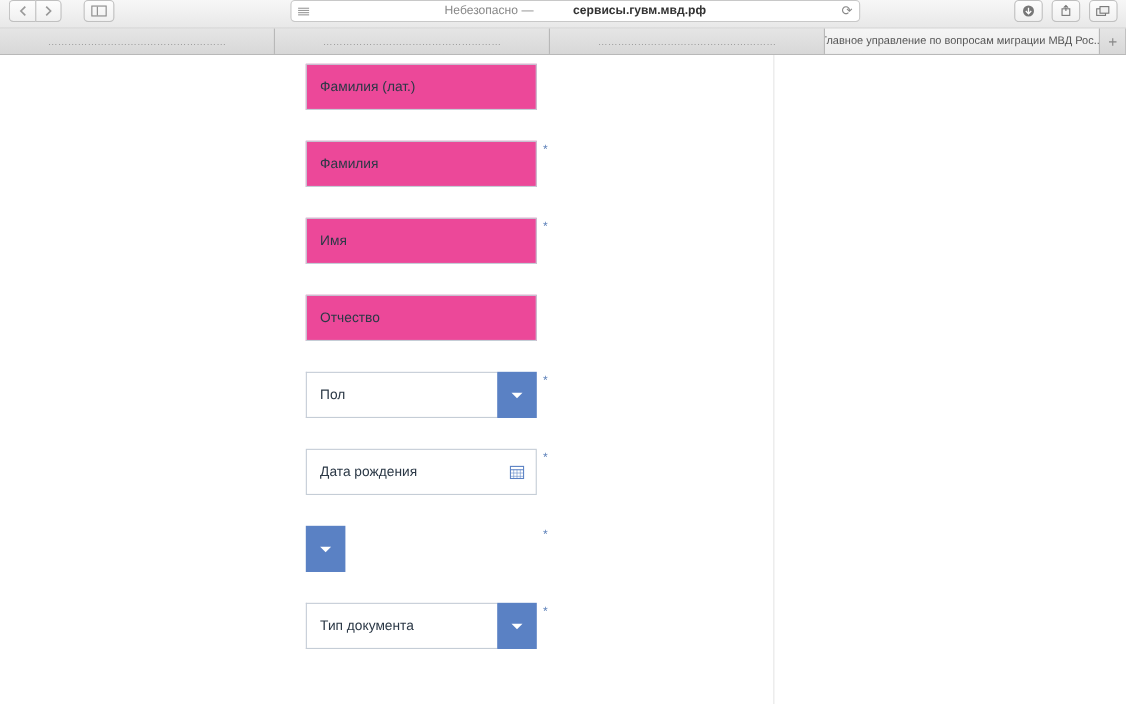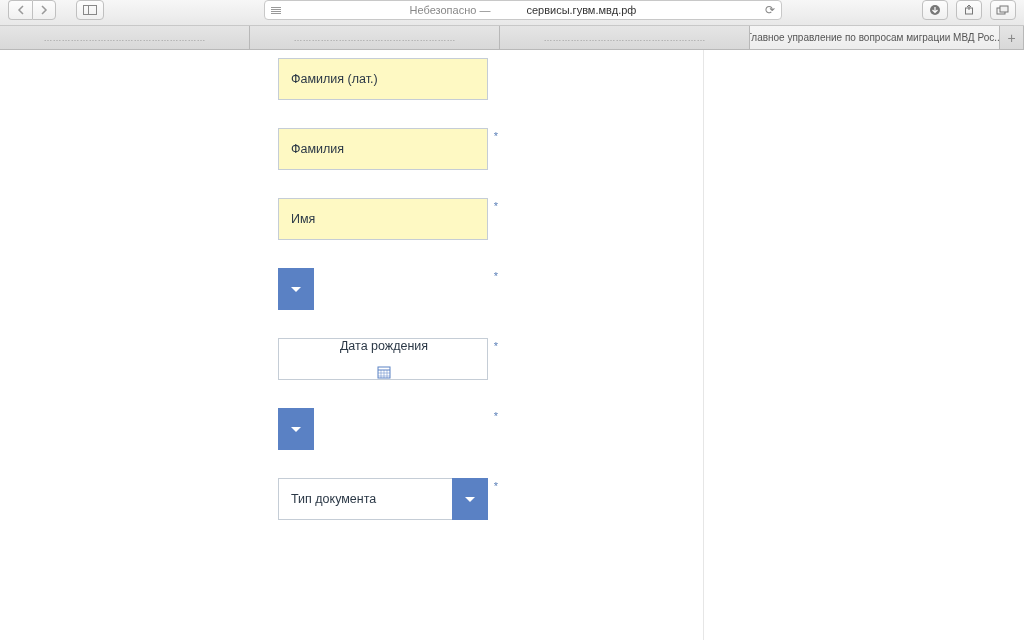--- a/index.html
+++ b/index.html
@@ -62,21 +62,21 @@
       border-radius: 4px;
       display: flex;
       align-items: center;
       justify-content: center;
       font-size: 11px;
       color: #555;
       position: relative;
       margin: 0 120px 0 140px;
     }
     .url-prefix { color: #888; margin-right: 4px; }
-    .url-main { font-weight: 400; color: #333; margin-left: 32px; }
+    .url-main { font-weight: 700; color: #333; margin-left: 32px; }
     .reader-icon {
       position: absolute;
       left: 6px;
       display: flex;
       flex-direction: column;
       gap: 1px;
     }
     .reader-icon span { width: 10px; height: 1px; background: #999; }
     .refresh-icon {
       position: absolute;
@@ -152,21 +152,21 @@
       position: absolute;
       right: -10px;
       top: 2px;
       color: #5a7fb8;
       font-size: 11px;
     }
     .text-input {
       width: 210px;
       height: 42px;
       border: 1px solid #c5cdd6;
-      background: #fef9c3;
+      background: #ec4899;
       padding: 0 12px;
       font-size: 12.5px;
       color: #2b3846;
       outline: none;
       font-family: Arial, sans-serif;
     }
     .text-input::placeholder { color: #2b3846; }
     .select-row {
       width: 210px;
       height: 42px;
@@ -200,21 +200,20 @@
       width: 210px;
       height: 42px;
       border: 1px solid #c5cdd6;
       display: flex;
       align-items: center;
       padding: 0 10px 0 12px;
       justify-content: space-between;
       font-size: 12.5px;
       color: #2b3846;
       font-family: Arial, sans-serif;
-      flex-direction: column;
     }
     .calendar-icon {
       width: 14px;
       height: 14px;
       position: relative;
     }
     .calendar-icon svg { display: block; }
     .right-divider {
       position: absolute;
       left: 703px;
@@ -306,23 +305,27 @@
     <div class="form-row">
       <input class="text-input" placeholder="Фамилия" style="">
       <span class="required-mark">*</span>
     </div>
 
     <div class="form-row">
       <input class="text-input" placeholder="Имя" style="">
       <span class="required-mark">*</span>
     </div>
 
+    <div class="form-row">
+      <input class="text-input" placeholder="Отчество" style="">
+    </div>
 
     <div class="form-row">
       <div class="select-row">
+        <div class="select-label">Пол</div>
         <div class="select-toggle">
           <div class="chevron-down"></div>
         </div>
       </div>
       <span class="required-mark">*</span>
     </div>
 
     <div class="form-row">
       <div class="date-row">
         <span>Дата рождения</span>

